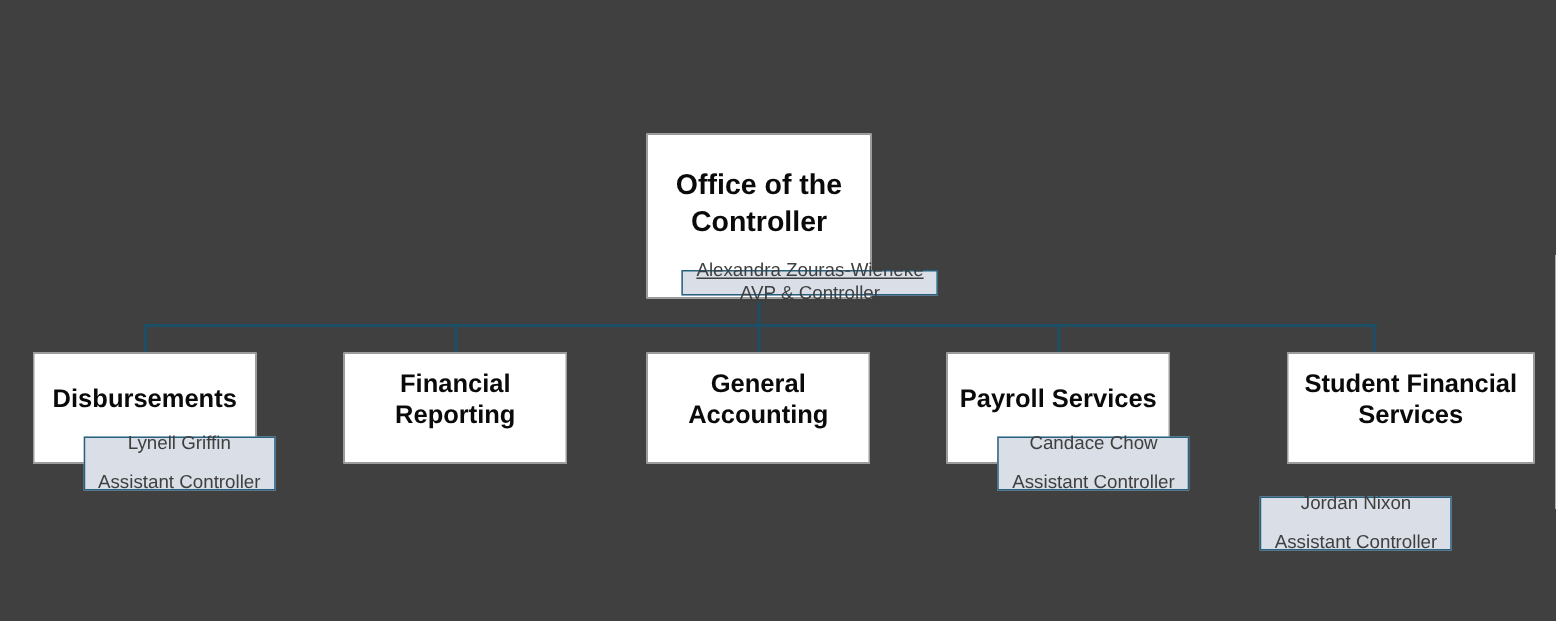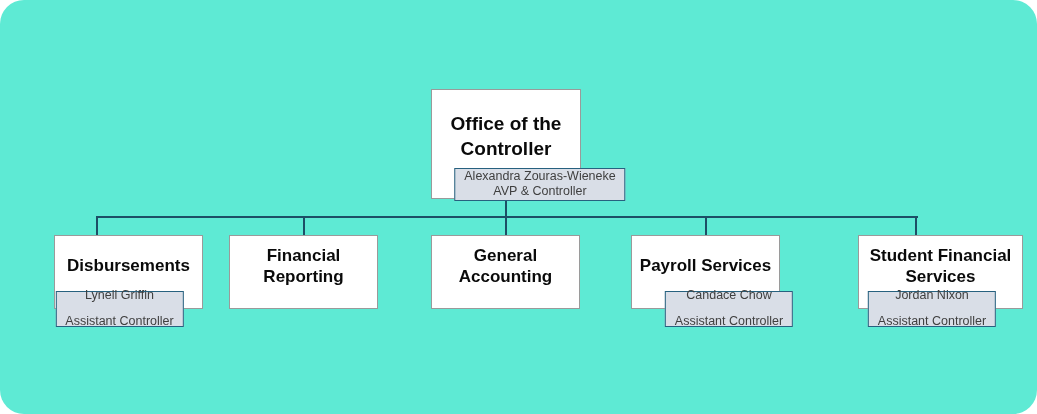--- a/index.html
+++ b/index.html
@@ -1,23 +1,22 @@
 <!DOCTYPE html>
 <html><head>
 <meta charset="utf-8">
 <style>
   html,body{margin:0;padding:0;background:#ffffff;}
   .canvas{
     position:relative;
     width:1037px;
     height:414px;
-    background:#5eead4;
+    background:#404040;
     font-family:"Liberation Sans", sans-serif;
     overflow:hidden;
-    border-radius:24px;
   }
   
   .line{position:absolute;background:#1C4F66;}
   .h-line{left:96px;top:216px;width:822px;height:2px;}
   .vline{width:2px;}
   .root-drop{left:504.5px;top:200px;height:35px;}
   .s1{left:95.5px;top:216px;height:19px;}
   .s2{left:303px;top:216px;height:19px;}
   .s4{left:705px;top:216px;height:19px;}
   .s5{left:914.5px;top:216px;height:19px;}
@@ -31,21 +30,21 @@
     display:flex;
     align-items:center;
     justify-content:center;
     text-align:center;
     font-weight:700;
     color:#0A0A0A;
     z-index:1;
   }
   .root-box{left:431px;top:89px;width:150px;height:110px;font-size:19px;line-height:25px;padding:0 8px 16px;}
   .child-box{top:235px;width:149px;height:74px;font-size:17px;line-height:21.5px;padding:0 4px 12px;}
-  .b1{left:22px;margin-left:32px;}
+  .b1{left:22px;}
   .b2{left:229px;}
   .b3{left:431px;}
   .b4{left:631px;}
   .b5{left:833px;width:165px;margin-left:25px;}
 
   
   .badge{
     position:absolute;
     box-sizing:border-box;
     background:#D9DEE7;
@@ -55,27 +54,27 @@
     line-height:15.5px;
     text-align:center;
     padding:1px 9px 2px;
     white-space:nowrap;
     transform:translateX(-50%);
     display:flex;
     flex-direction:column;
     justify-content:center;
     z-index:2;
   }
-  .root-badge{left:540px;top:168px;height:33px;}
+  .root-badge{left:540px;top:180px;height:17px;text-decoration:underline;}
   .child-badge{top:291px;height:36px;gap:11px;}
   .g1{left:119.5px;}
   .g2{left:325.5px;}
   .g3{left:528px;}
   .g4{left:729px;}
-  .g5{left:932px;}
+  .g5{left:904px;margin-top:40px;}
 </style>
 </head>
 <body>
 
 <div class="canvas">
 
   <div class="line h-line"></div>
   <div class="line vline root-drop"></div>
   <div class="line vline s1"></div>
   <div class="line vline s2"></div>

